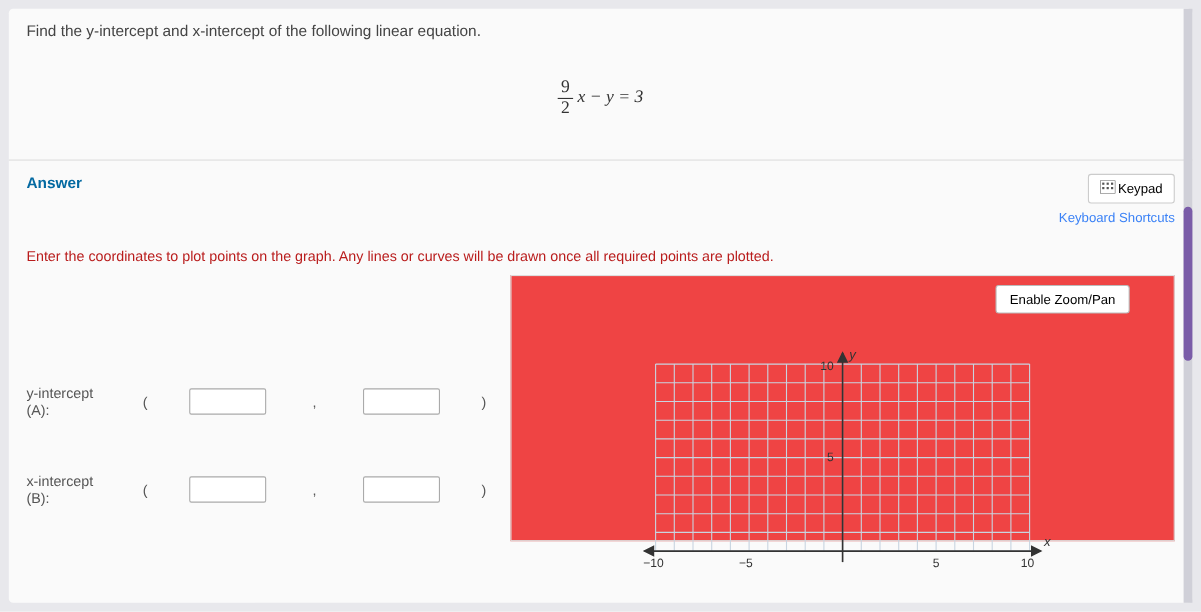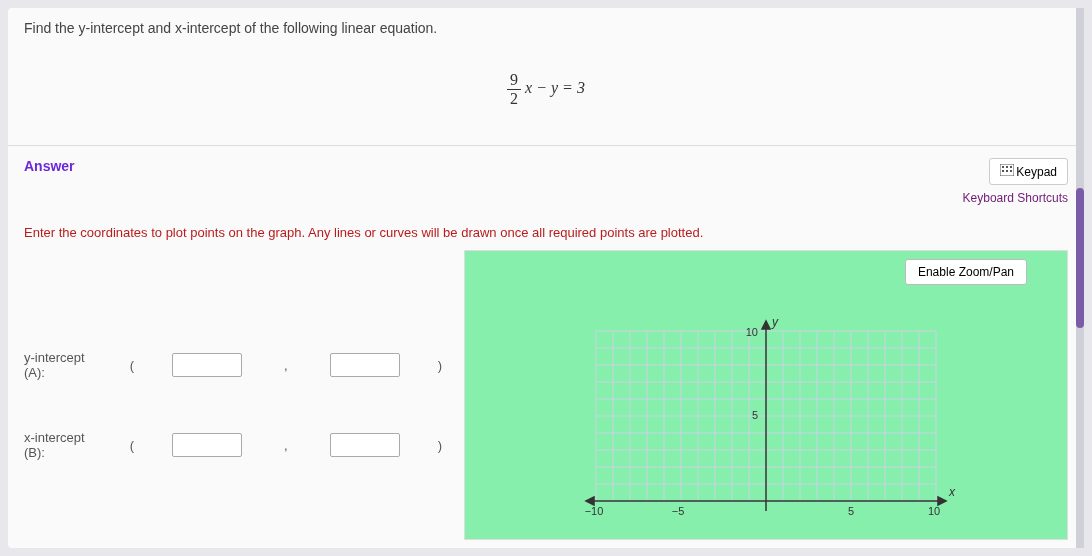--- a/index.html
+++ b/index.html
@@ -58,39 +58,39 @@
       position: relative;
     }
     .answer-header {
       display: flex;
       justify-content: space-between;
       align-items: flex-start;
     }
     .answer-label {
       font-size: 14px;
       font-weight: bold;
-      color: #6d28d9;
+      color: #0369a1;
     }
     .right-controls {
       text-align: right;
     }
     .keypad-btn {
       background: #fff;
       border: 1px solid #ccc;
       border-radius: 3px;
       padding: 5px 10px;
       font-size: 12px;
       cursor: pointer;
       display: inline-flex;
-      align-items: center;
+      align-items: flex-start;
       gap: 2px;
     }
     .keyboard-shortcuts {
       font-size: 12px;
-      color: #701a75;
+      color: #3b82f6;
       margin-top: 6px;
       cursor: pointer;
     }
     .instruction-text {
       font-size: 13px;
       color: #b91c1c;
       margin-top: 20px;
       margin-bottom: 10px;
     }
     .content-area {
@@ -124,22 +124,22 @@
     .comma {
       margin: 0 6px;
     }
     .paren {
       margin: 0 2px;
     }
     .graph-column {
       flex: 1;
       position: relative;
       border: 1px solid #ddd;
-      background: #86efac;
-      height: 290px;
+      background: #ef4444;
+      height: 242px;
     }
     .zoom-btn {
       position: absolute;
       top: 8px;
       right: 40px;
       background: #fff;
       border: 1px solid #bbb;
       border-radius: 3px;
       padding: 5px 12px;
       font-size: 12px;

